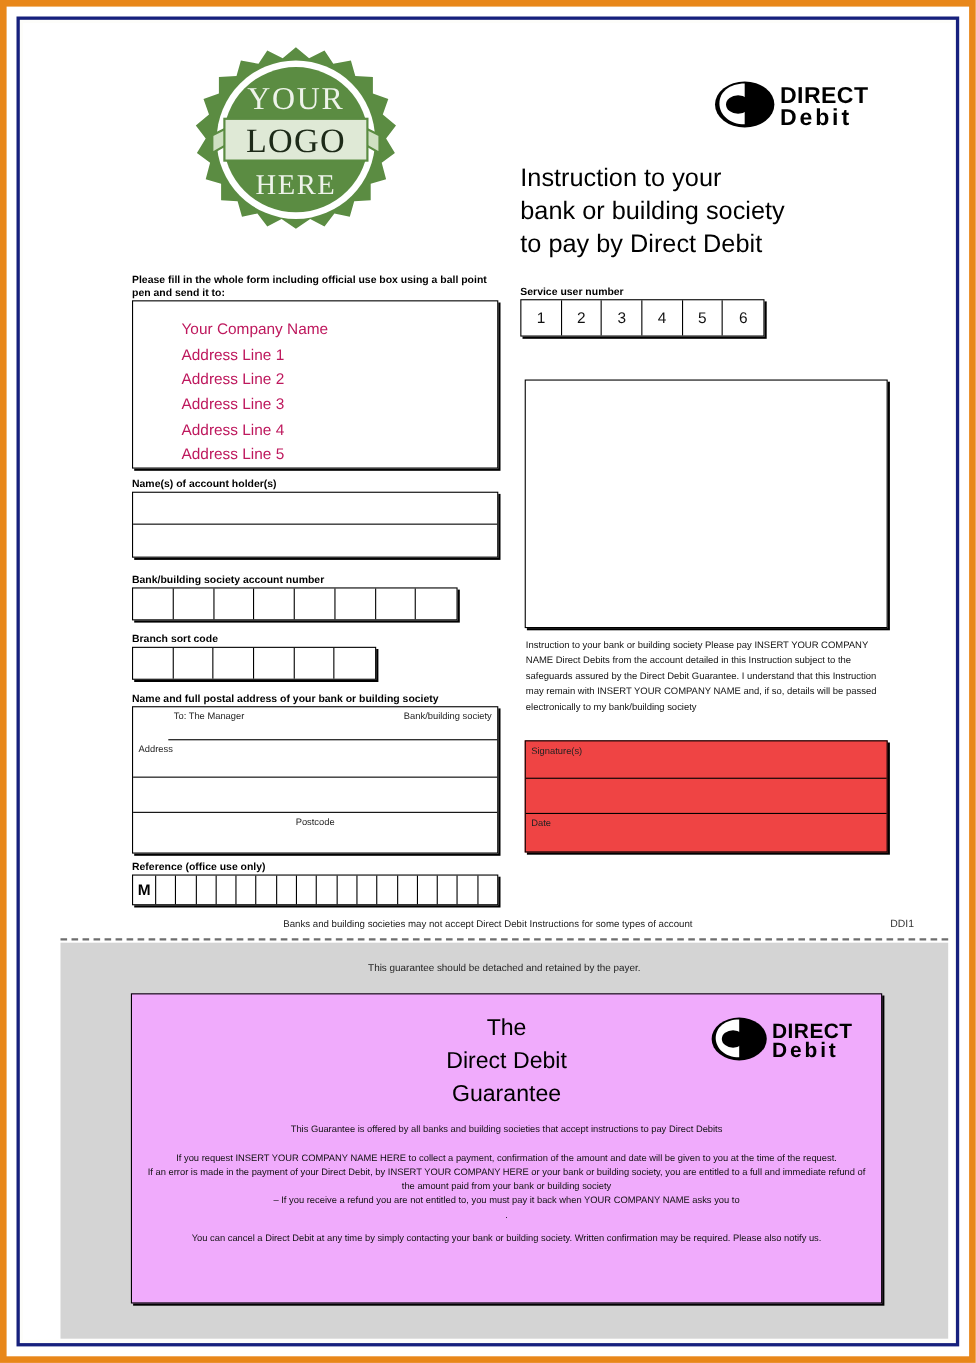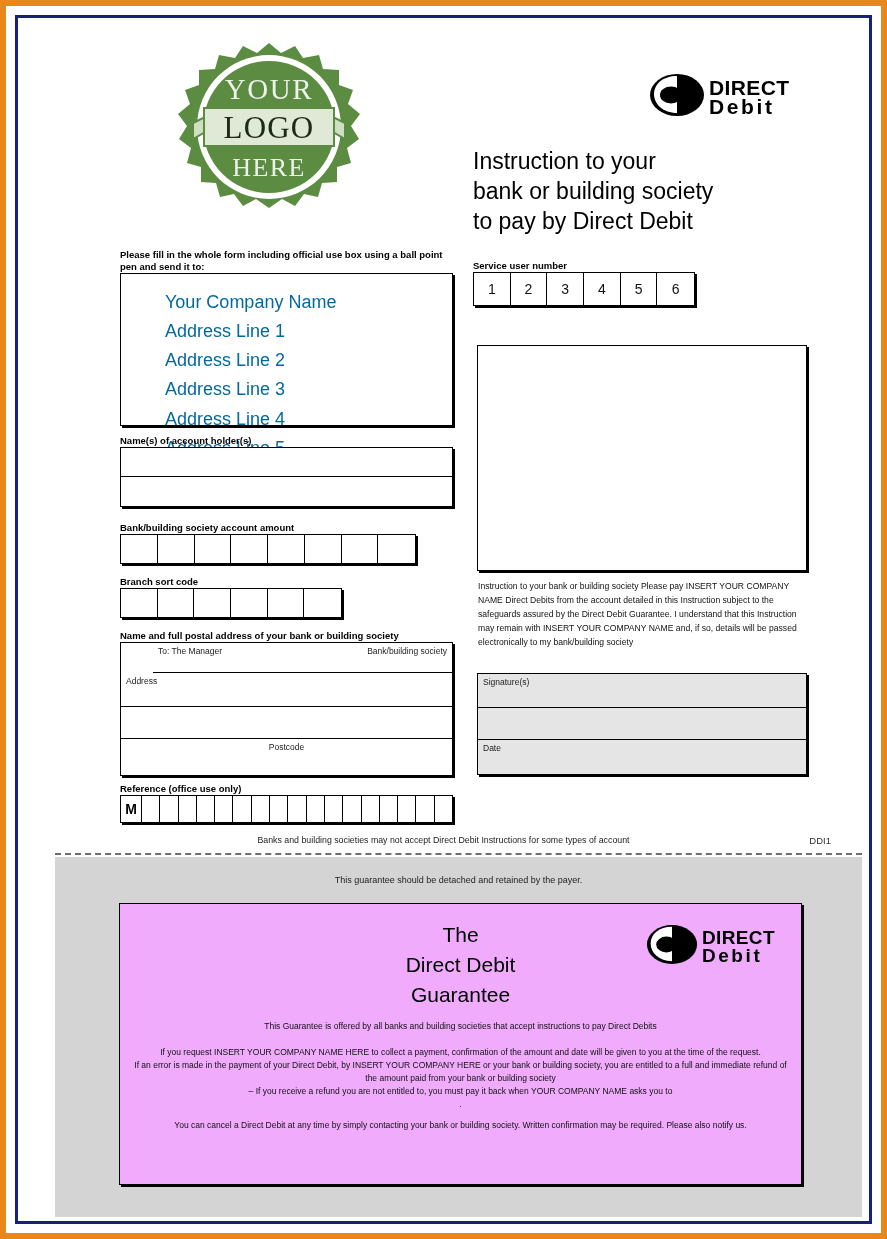--- a/index.html
+++ b/index.html
@@ -53,21 +53,21 @@
   .tiny-label{ font-size:9.5px; font-weight:bold; color:#000; }
   .note-text{ font-size:9.5px; font-weight:bold; line-height:1.3; color:#000; }
 
   .instr-note{ position:absolute; left:99px; top:228px; width:340px; }
 
   
   .addr-box{
     position:absolute; left:99px; top:252px; width:333px; height:153px;
     border:1px solid #000; box-shadow:2px 2px 0 #000; background:#fff;
   }
-  .addr-box .lines{ padding:14px 0 0 44px; font-size:18px; line-height:1.62; color:#0369a1; }
+  .addr-box .lines{ padding:14px 0 0 44px; font-size:14px; line-height:1.62; color:#be185d; }
 
   .lbl-acctholder{ position:absolute; left:99px; top:414px; }
   .acct-holder-box{
     position:absolute; left:99px; top:426px; width:333px; height:60px;
     border:1px solid #000; box-shadow:2px 2px 0 #000; background:#fff;
   }
   .acct-holder-box .half{ height:50%; border-bottom:1px solid #000; }
   .acct-holder-box .half:last-child{ border-bottom:none; }
 
   .lbl-acctnum{ position:absolute; left:99px; top:501px; }
@@ -113,21 +113,21 @@
   .blank-big-box{
     position:absolute; left:456px; top:324px; width:330px; height:226px;
     border:1px solid #000; box-shadow:2px 2px 0 #000; background:#fff;
   }
   .dd-paragraph{
     position:absolute; left:457px; top:559px; width:326px;
     font-size:8.6px; line-height:1.62; color:#111;
   }
   .sig-box{
     position:absolute; left:456px; top:652px; width:330px; height:102px;
-    border:1px solid #000; box-shadow:2px 2px 0 #000; background:#e5e5e5;
+    border:1px solid #000; box-shadow:2px 2px 0 #000; background:#ef4444;
   }
   .sig-box .r{ border-bottom:1px solid #000; position:relative; }
   .sig-box .r:last-child{ border-bottom:none; }
   .sr1{ height:34px; } .sr2{ height:32px; } .sr3{ height:34px; }
 
   .footer-note{
     position:absolute; left:0; top:814px; width:100%;
     text-align:center; font-size:8.8px; color:#222;
   }
   .ddi-code{ position:absolute; right:35px; top:814px; font-size:9.5px; color:#333; }
@@ -227,21 +227,21 @@
             <div>Address Line 5</div>
           </div>
         </div>
 
         <div class="lbl-acctholder tiny-label">Name(s) of account holder(s)</div>
         <div class="acct-holder-box">
           <div class="half"></div>
           <div class="half"></div>
         </div>
 
-        <div class="lbl-acctnum tiny-label">Bank/building society account amount</div>
+        <div class="lbl-acctnum tiny-label">Bank/building society account number</div>
         <div class="cellrow" id="acct-number-row">
           <div class="cell"></div>
           <div class="cell"></div>
           <div class="cell"></div>
           <div class="cell"></div>
           <div class="cell"></div>
           <div class="cell"></div>
           <div class="cell"></div>
           <div class="cell"></div>
         </div>

